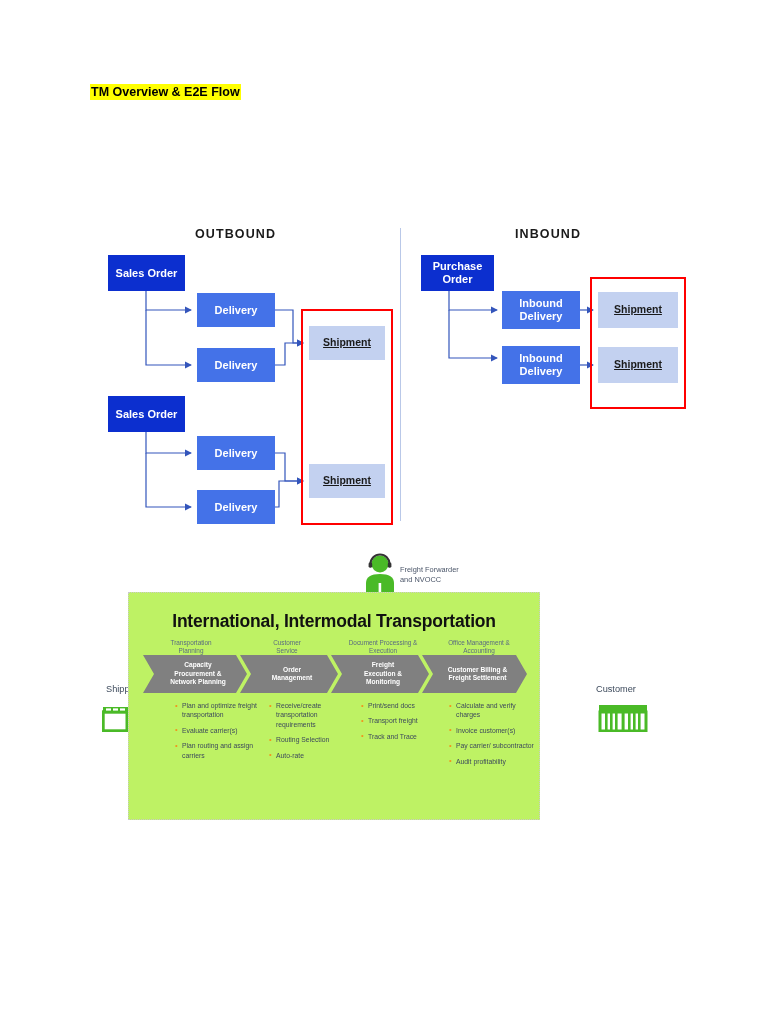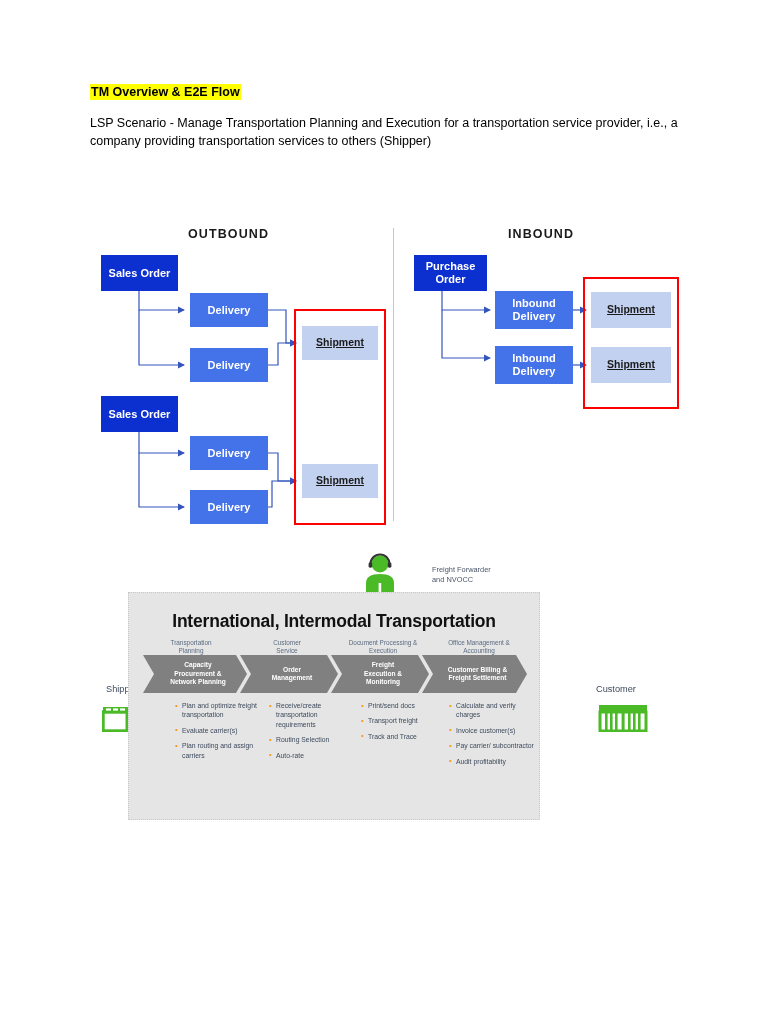--- a/index.html
+++ b/index.html
@@ -9,46 +9,46 @@
     font-family:"Liberation Sans",sans-serif;color:#000;
   }
 
   
   #doc-text{position:absolute;left:90px;top:84px;width:590px;}
   .title-line{font-size:12.5px;font-weight:bold;line-height:1.35;margin:0 0 14px 0;}
   .title-hl{background:#ffff00;padding:1px 1px;}
   .para{font-size:12.5px;line-height:1.42;margin:0 0 18px 0;}
 
   
-  #flow{position:absolute;left:0;top:215px;width:696px;height:310px;padding-left:30px;}
+  #flow{position:absolute;left:7px;top:215px;width:696px;height:310px;padding-left:30px;}
   .sec-head{
     position:absolute;font-size:12.5px;font-weight:bold;letter-spacing:1.1px;
     color:#1a1a1a;font-family:"Liberation Sans",sans-serif;
   }
   .node{
     position:absolute;box-sizing:border-box;display:flex;align-items:center;
     justify-content:center;text-align:center;line-height:1.14;
     font-weight:bold;font-size:11px;
   }
   .n-order{background:#0c2fcf;color:#ffffff;font-size:11px;}
   .n-del{background:#4472e8;color:#ffffff;font-size:11px;}
   .n-ship{background:#c3d1f0;color:#1a1a1a;font-weight:bold;font-size:10.5px;text-decoration:underline;}
   .divider{position:absolute;background:#b9c8e8;width:1px;}
   .redbox{position:absolute;border:2.5px solid #ff0000;box-sizing:border-box;}
   svg.conn{position:absolute;left:0;top:0;overflow:visible;}
 
   
   #panel{
     position:absolute;left:128px;top:592px;width:412px;height:228px;
-    border:1px dotted #c9c9c9;box-sizing:border-box;background:#e5e5e5;
+    border:1px dotted #c9c9c9;box-sizing:border-box;background:#bef264;
   }
   #ff-icon-wrap{position:absolute;left:362px;top:553px;width:36px;height:44px;}
   #ff-label{
     position:absolute;left:400px;top:565px;width:110px;
-    font-size:7.4px;color:#4a5568;line-height:1.35;margin-left:32px;
+    font-size:7.4px;color:#4a5568;line-height:1.35;
   }
   #panel-title{
     position:absolute;left:0;right:0;top:18px;text-align:center;
     font-size:17.5px;font-weight:bold;color:#111;letter-spacing:-0.2px;
   }
   .cap{
     position:absolute;text-align:center;font-size:6.4px;color:#5a6b80;
     line-height:1.3;top:46px;
   }
   #chev-row{position:absolute;left:14px;top:62px;width:384px;height:38px;}
@@ -69,21 +69,20 @@
   }
   .edge-icon{position:absolute;}
 </style>
 </head>
 <body>
 
 <div id="doc-text">
   <p class="title-line">
     <span class="title-hl">TM Overview &amp; E2E Flow</span>
   </p>
-  <p class="para">LSP Scenario - Manage Transportation Planning and Execution for a transportation service provider, i.e., a company providing transportation services to others (Shipper)</p>
 </div>
 
 <div id="flow">
 
   <svg class="conn" width="768" height="310">
     <defs>
       <marker id="ah" markerWidth="6" markerHeight="6" refX="5.2" refY="3" orient="auto">
         <path d="M0,0 L6,3 L0,6 z" fill="#3355bb"></path>
       </marker>
     </defs>

